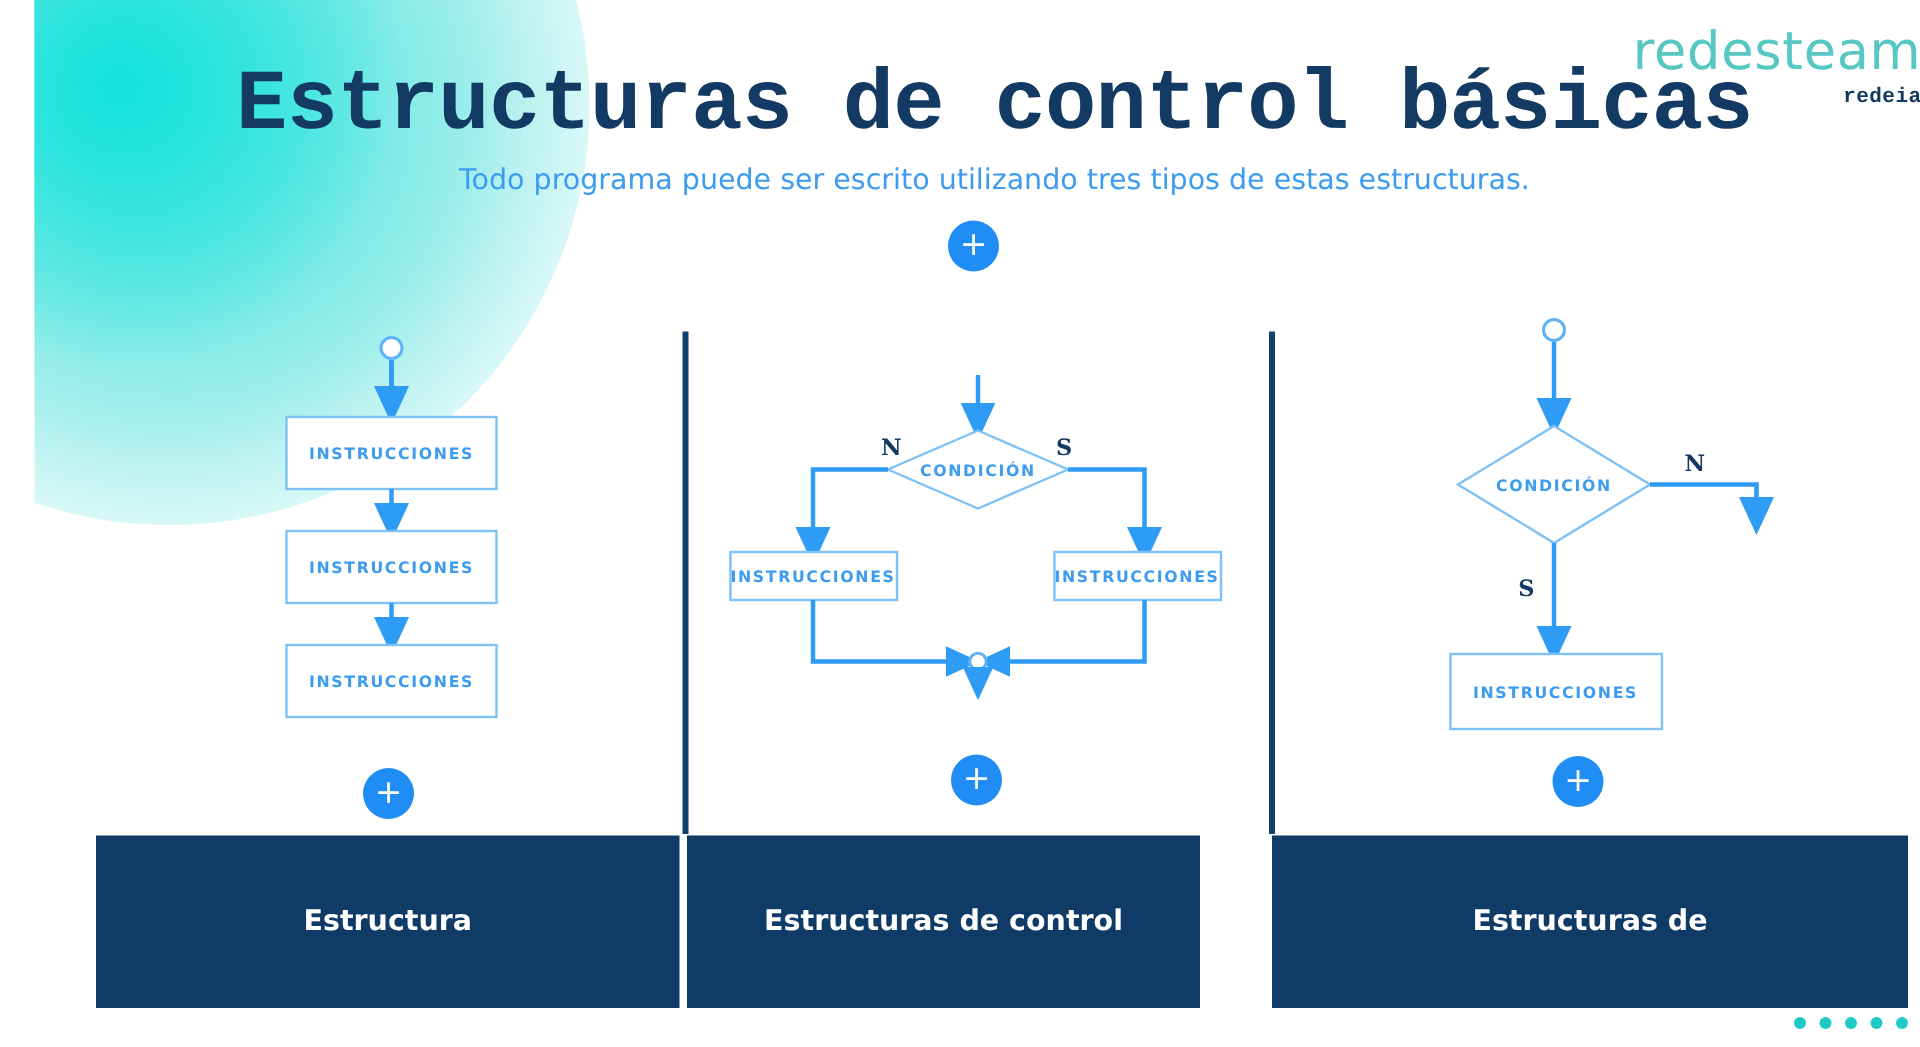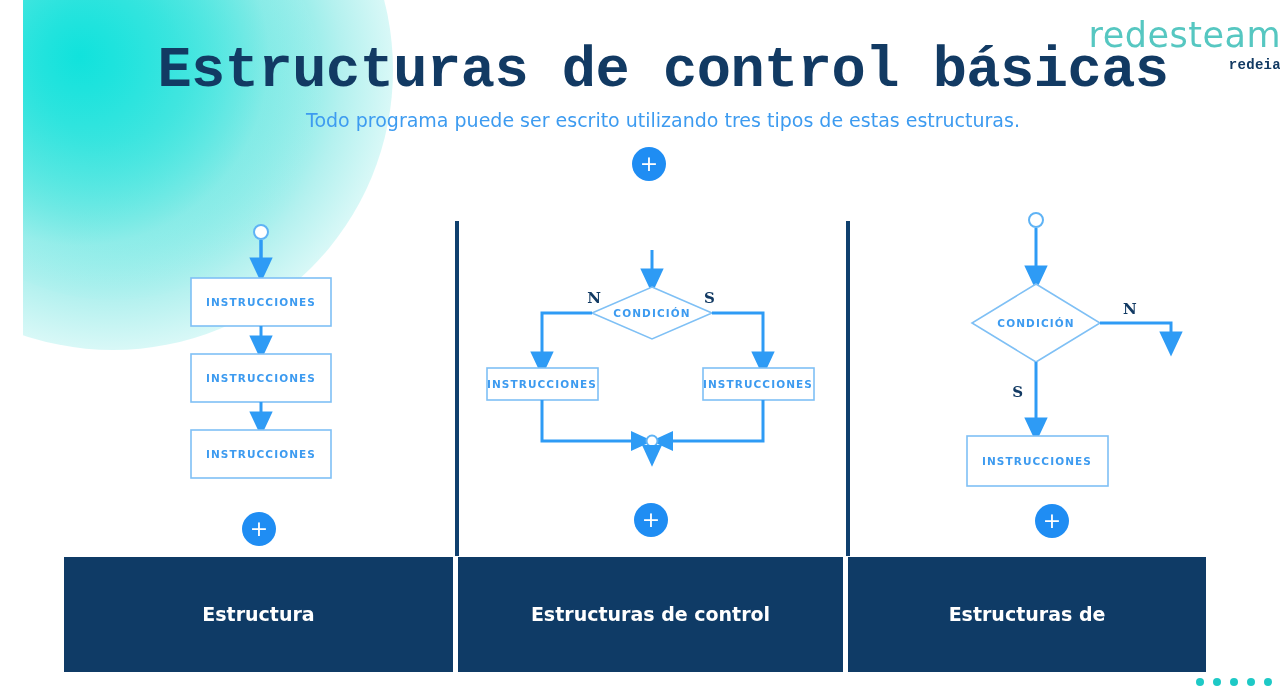--- a/index.html
+++ b/index.html
@@ -147,22 +147,22 @@
     justify-content: center;
     text-align: center;
     font-size: 19px;
     line-height: 1.30;
     font-weight: 700;
     font-family: "DejaVu Sans", sans-serif;
     box-sizing: border-box;
     padding: 0 10px;
   }
   .caption.c1 { left: 41px;  width: 389px; }
-  .caption.c2 { left: 435px; width: 385px; }
-  .caption.c3 { left: 825px; width: 358px; }
+  .caption.c2 { left: 435px; width: 342px; }
+  .caption.c3 { left: 825px; width: 424px; }
 
   
   .dots {
     position: absolute;
     right: 14px;
     bottom: 12px;
     display: flex;
     gap: 9px;
   }
   .dots i {

